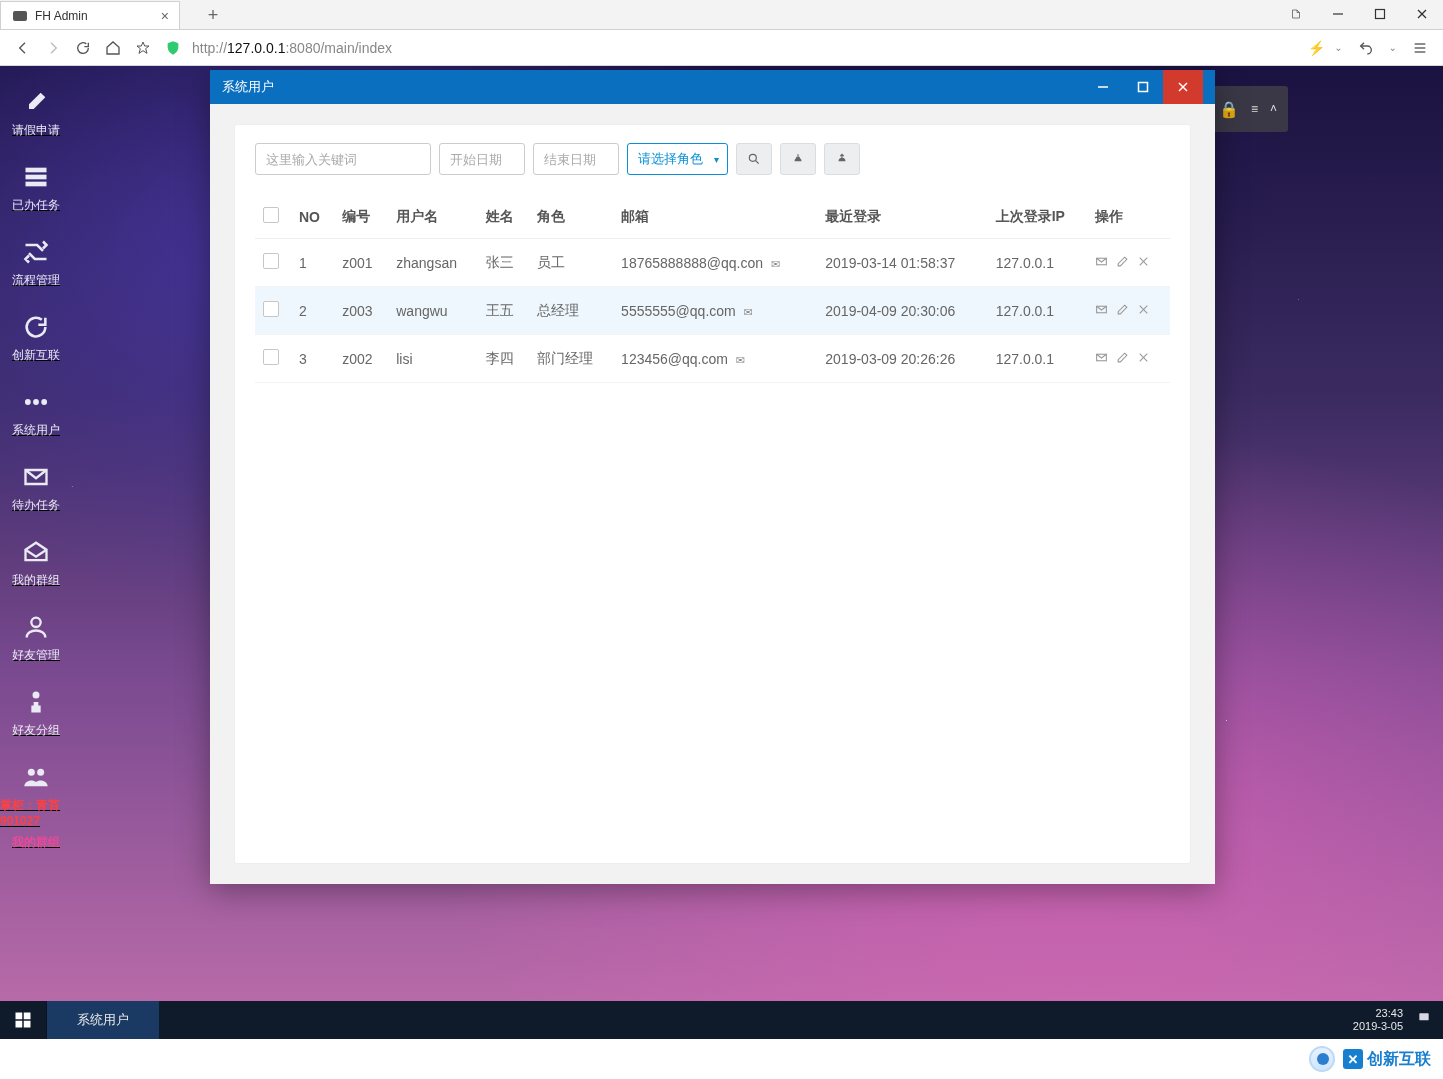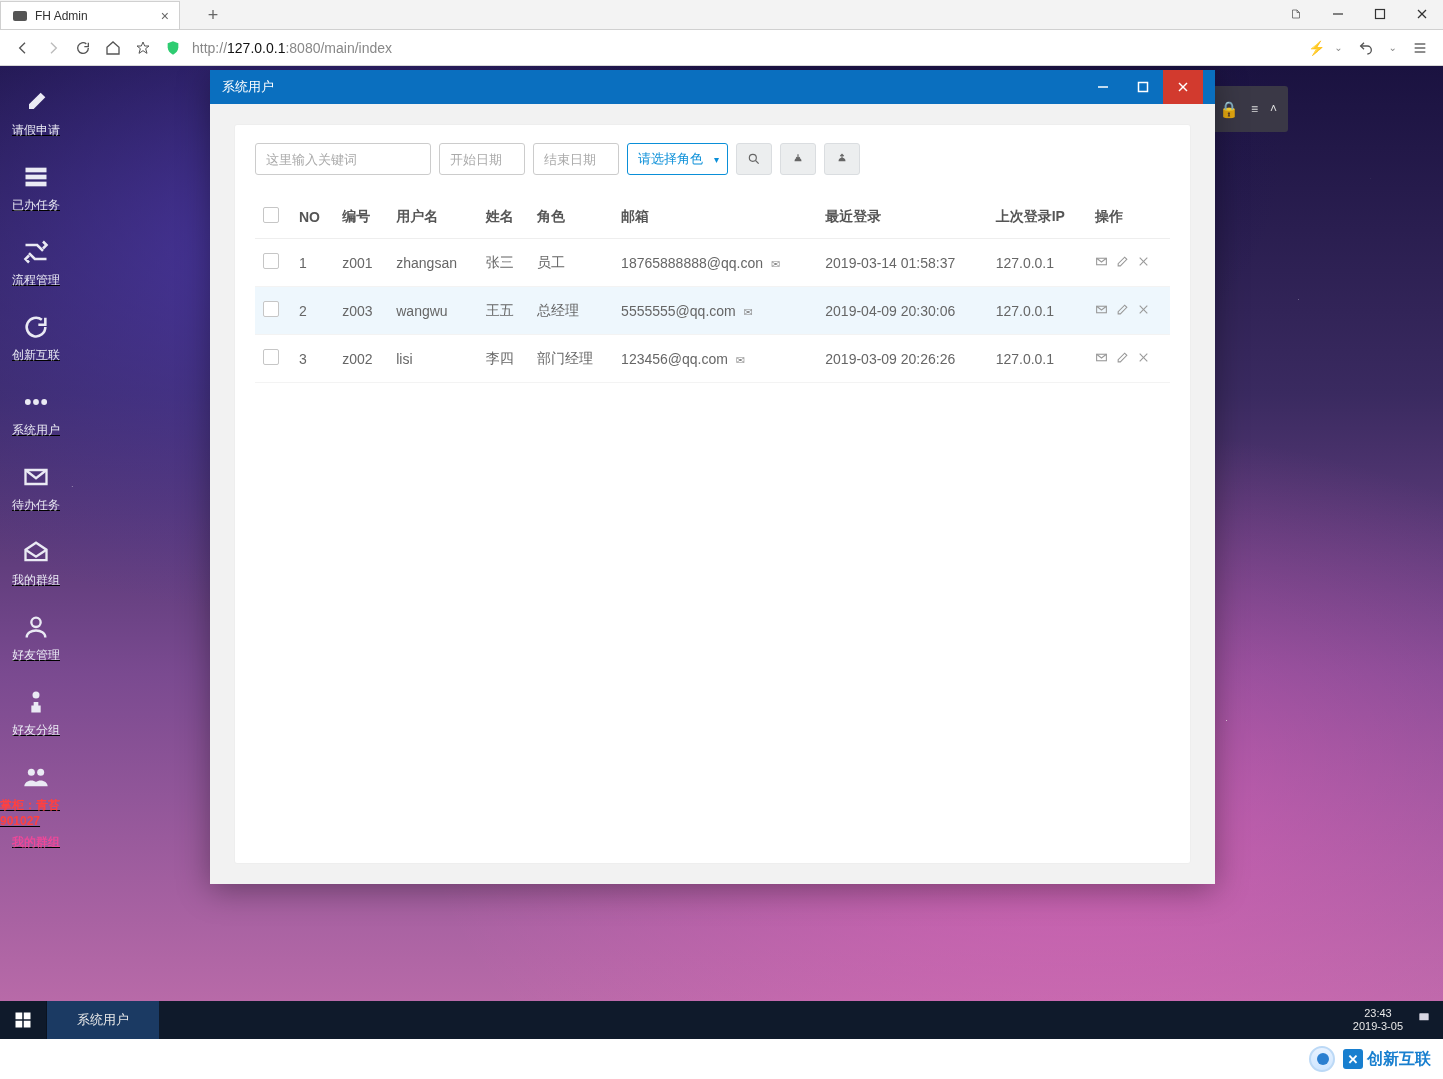--- a/index.html
+++ b/index.html
@@ -93,21 +93,21 @@
   .pager .pg-link{cursor:pointer;}
   .pager .cur{color:#0a8fd8;}
   .pager .sel{ border:1px solid #999; padding:0 14px 0 6px; height:22px; display:flex; align-items:center; position:relative; cursor:pointer;}
   .pager .sel::after{content:"▼"; position:absolute; right:3px; font-size:9px;}
   
   .taskbar{ height:38px; background:#0f1a2b; display:flex; align-items:center; color:#e8e8e8;}
   .start{ width:46px; height:100%; display:flex; align-items:center; justify-content:center; cursor:pointer;}
   .start svg{width:18px;height:18px;fill:#fff;}
   .task-item{ height:100%; padding:0 30px; background:#1b3a63; display:flex; align-items:center; font-size:13px; border-left:1px solid #0b1320; cursor:pointer;}
   .tray{ margin-left:auto; display:flex; align-items:center; height:100%; padding:0 12px; gap:14px;}
-  .tray .clock{ text-align:center; font-size:11px; line-height:1.2;margin-left:37px;}
+  .tray .clock{ text-align:right; font-size:11px; line-height:1.2;margin-left:37px;}
   .tray-ic{cursor:pointer;}
   .tray-ic svg{width:14px;height:14px;fill:#d8d8e4;}
   
   .badge{ height:40px; background:#fff; display:flex; justify-content:flex-end; align-items:center; padding-right:12px; gap:8px;}
   .badge .av{ width:26px; height:26px; border-radius:50%; background:linear-gradient(#e8f2ff,#cfe6ff); border:2px solid #bcd9f6; position:relative;}
   .badge .av::after{content:""; position:absolute; left:6px; top:5px; width:12px; height:12px; border-radius:50%; background:#2b7fd0;}
   .badge .blogo{ display:flex; align-items:center; gap:4px; font-weight:bold; color:#187fcf;}
   .badge .blogo .x{ width:20px; height:20px; background:#187fcf; color:#fff; display:flex; align-items:center; justify-content:center; border-radius:3px; font-size:13px;}
 </style>
 </head>

